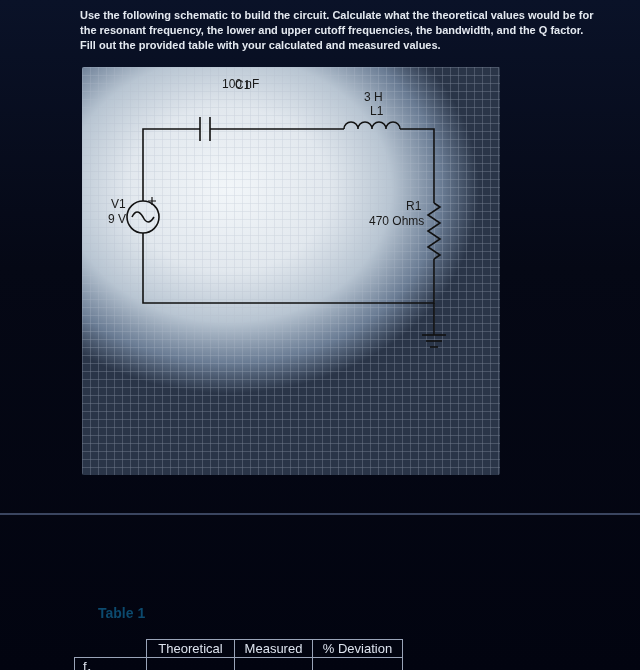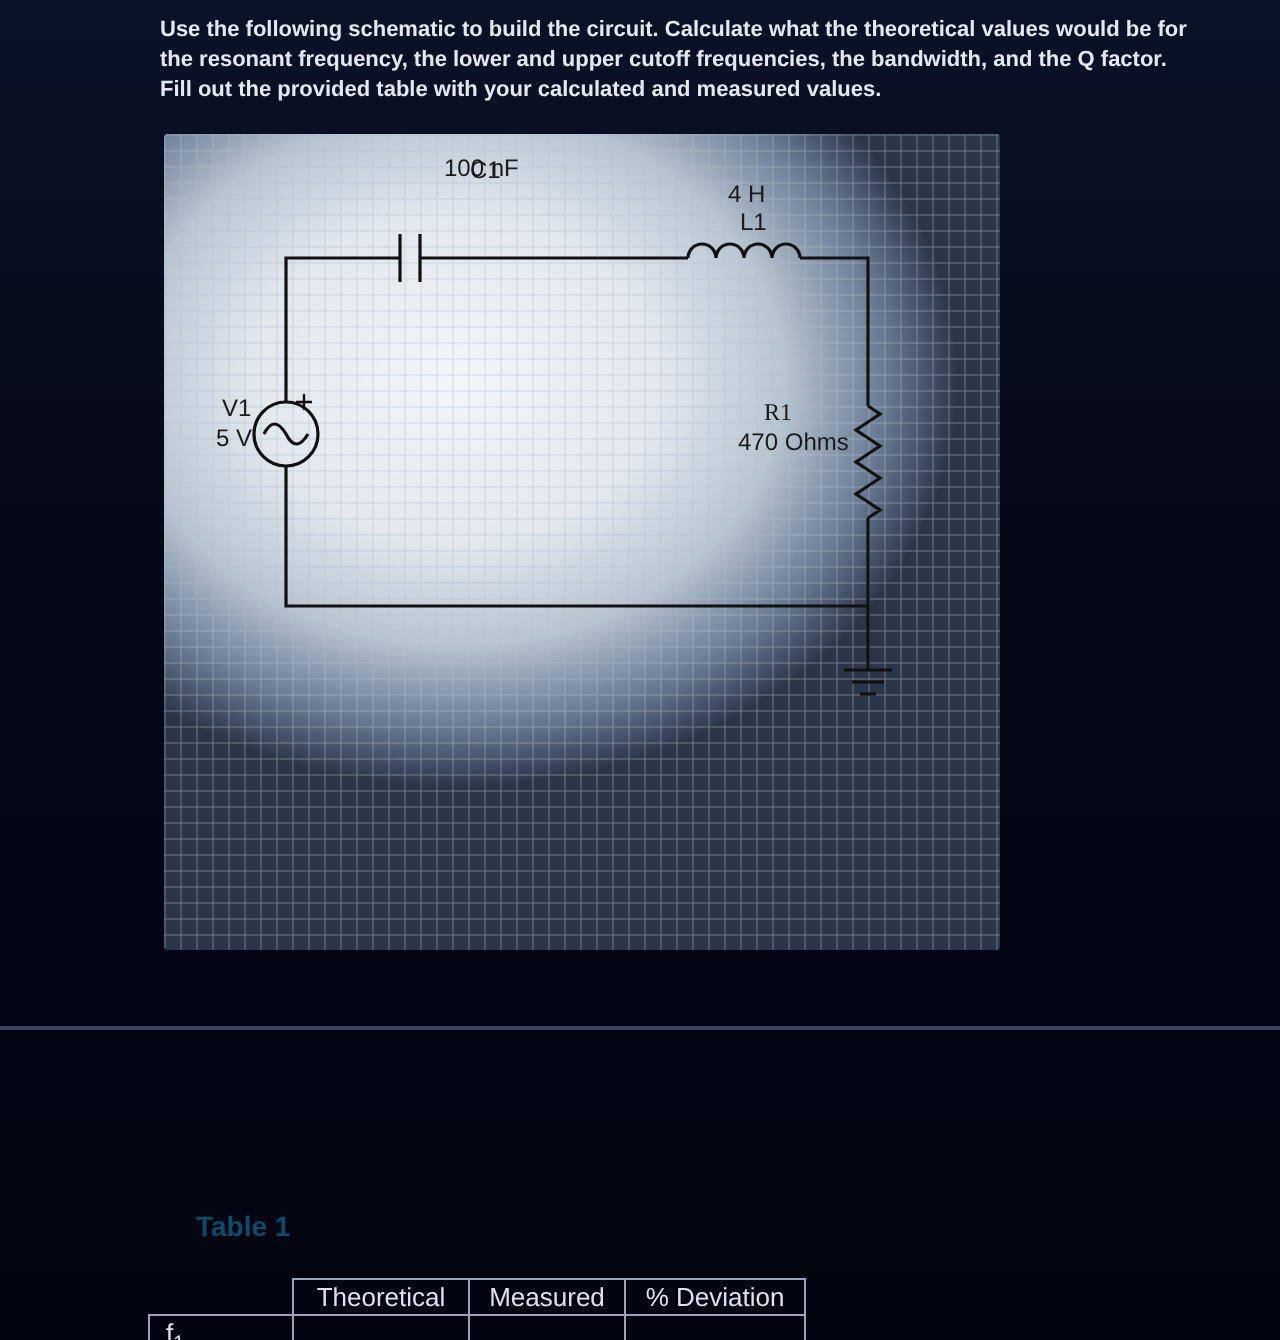--- a/index.html
+++ b/index.html
@@ -145,27 +145,27 @@
         <circle cx="61" cy="150" r="16"></circle>
         <path d="M 50 150 q 5 -10 11 0 q 5 10 11 0"></path>
 
         <path d="M 70 130 L 70 138 M 66 134 L 74 134" stroke-width="1.2"></path>
       </g>
     </svg>
     
     <div class="clabel" style="left:140px; top:10px;">100 nF</div>
     <div class="clabel" style="left:153px; top:11px;">C1</div>
 
-    <div class="clabel" style="left:282px; top:23px;">4 H</div>
+    <div class="clabel" style="left:282px; top:23px;">3 H</div>
     <div class="clabel" style="left:288px; top:37px;text-align:center;">L1</div>
 
     <div class="clabel" style="left:29px; top:130px;">V1</div>
-    <div class="clabel" style="left:26px; top:145px;">5 V</div>
-
-    <div class="clabel" style="left:300px; top:132px;font-family:Liberation Serif, serif;">R1</div>
+    <div class="clabel" style="left:26px; top:145px;">9 V</div>
+
+    <div class="clabel" style="left:324px; top:132px;">R1</div>
     <div class="clabel" style="left:287px; top:147px;">470 Ohms</div>
   </div>
 </div>
 
 <div class="divider"></div>
 
 <div class="table-section">
   <div class="table-title">Table 1</div>
 
   <table class="calc">

